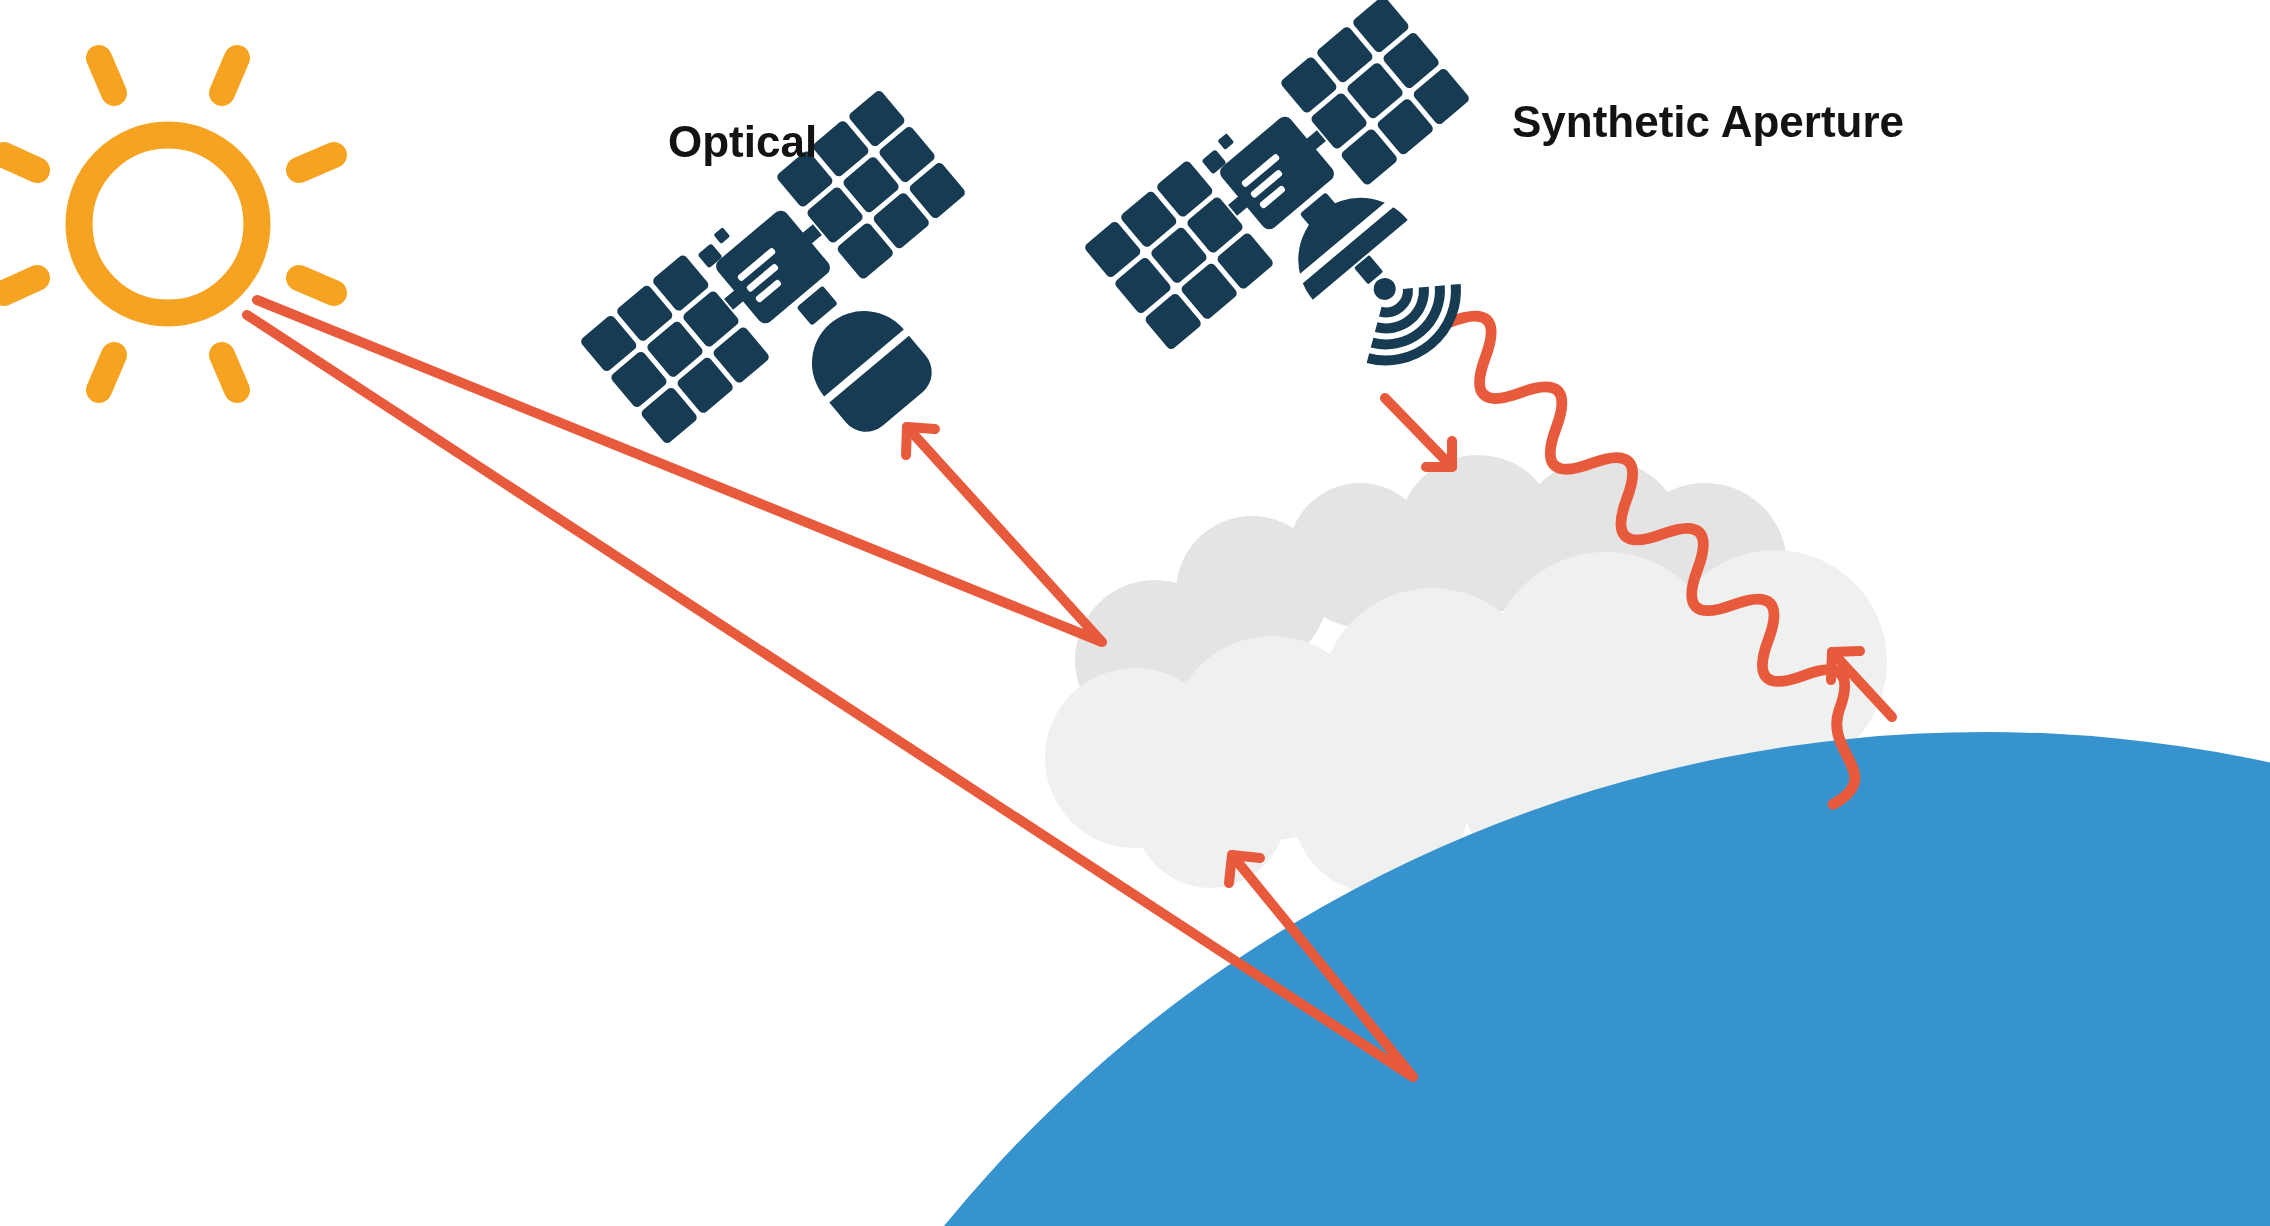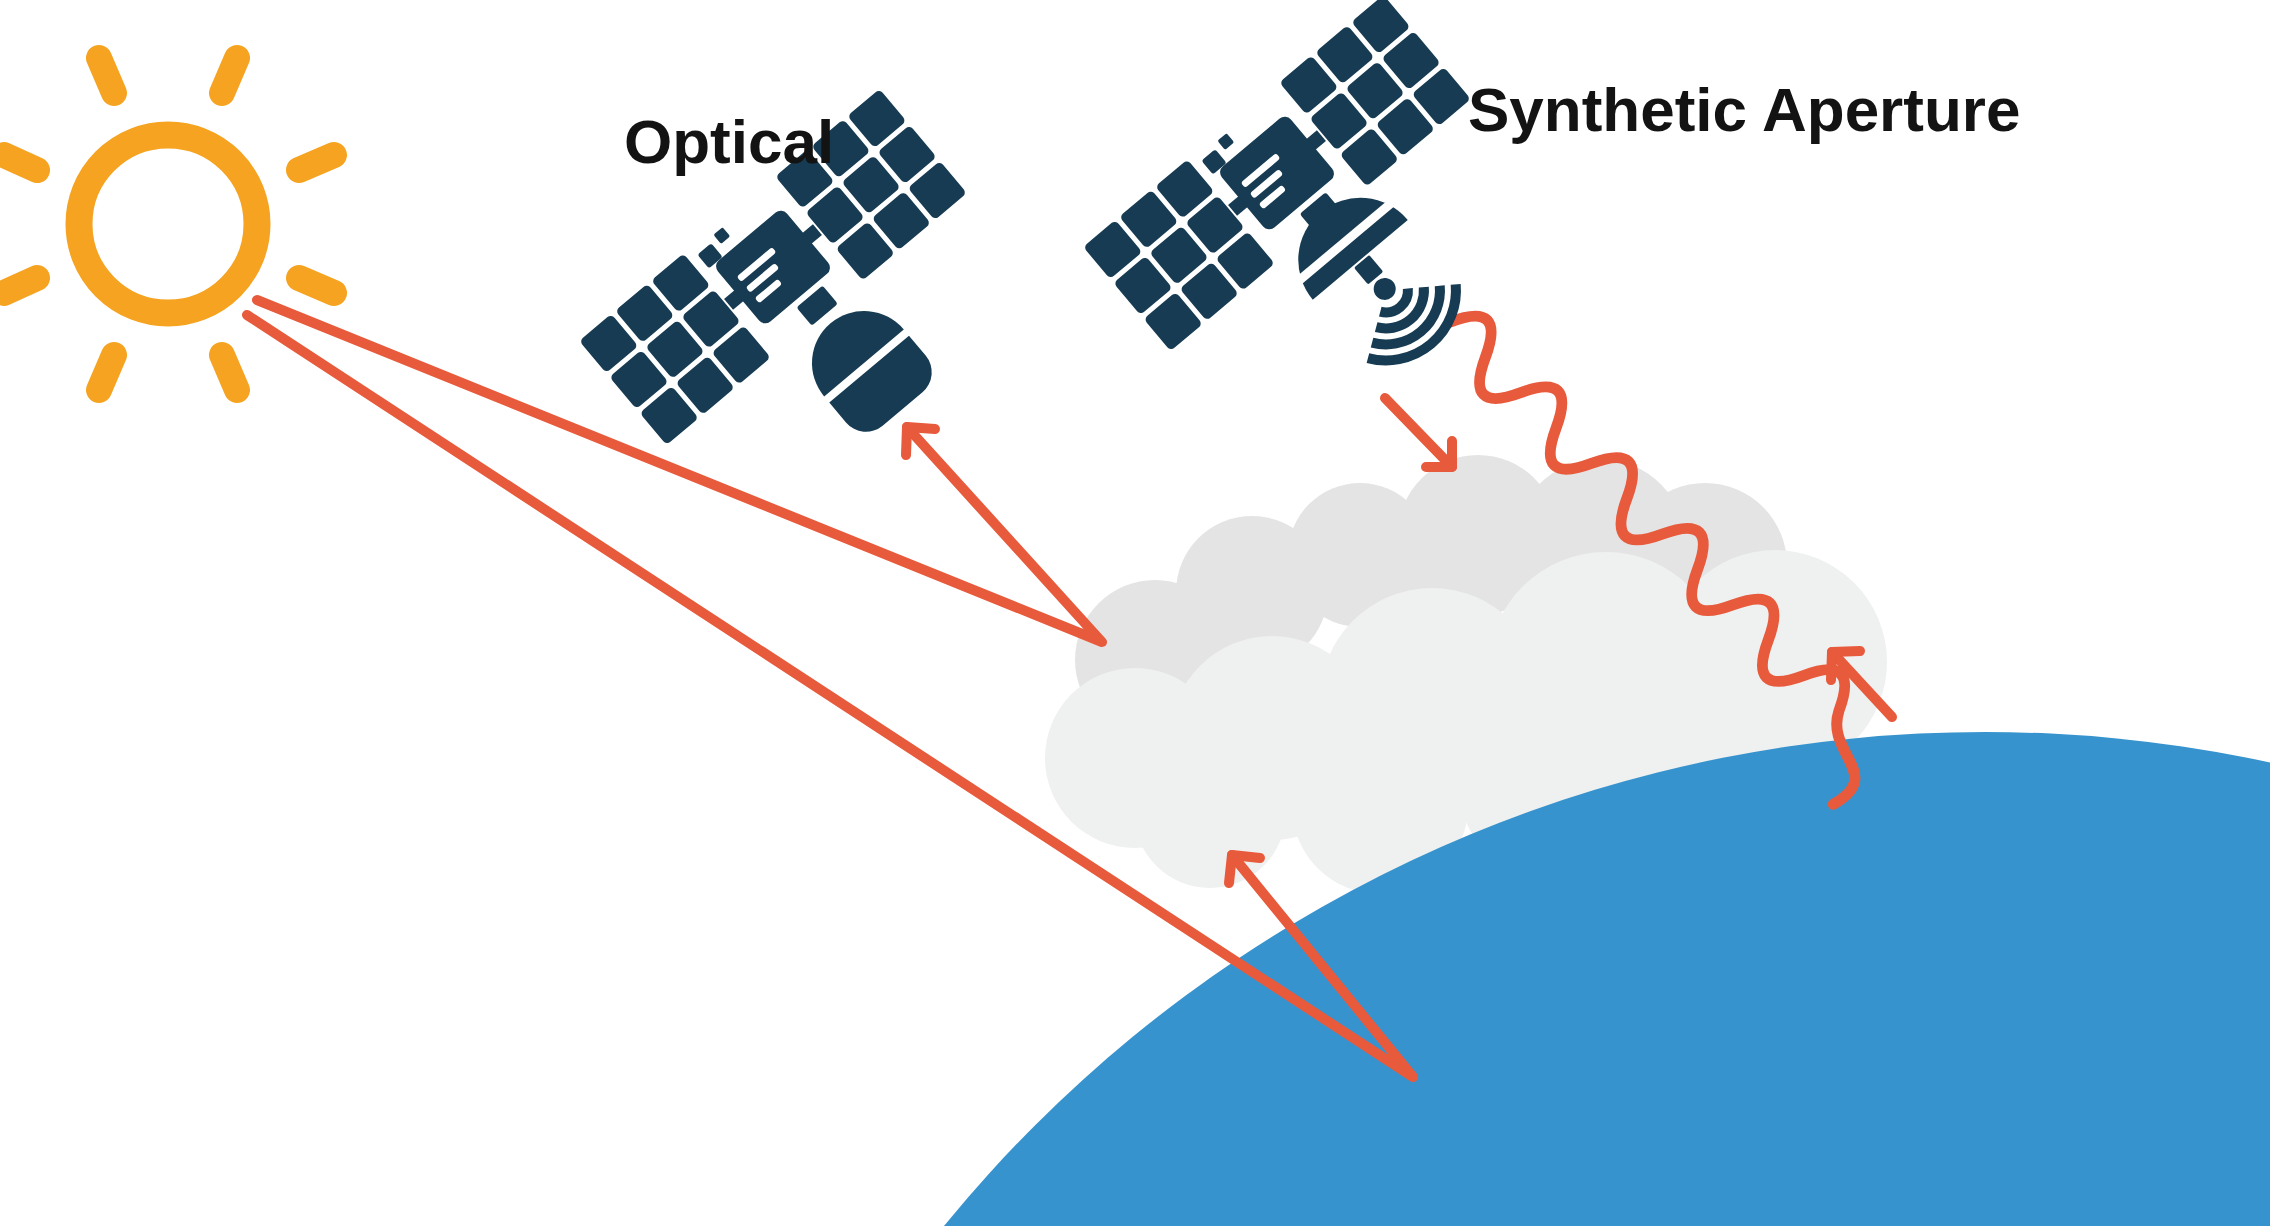--- a/index.html
+++ b/index.html
@@ -12,24 +12,24 @@
   .sun-ray{stroke:var(--sun);stroke-width:26;stroke-linecap:round;}
   .ray{stroke:var(--ray);fill:none;stroke-width:10;stroke-linecap:round;stroke-linejoin:round;}
   .wave{stroke:var(--ray);fill:none;stroke-width:11;stroke-linecap:round;}
   .sat{fill:var(--satellite);}
   .sat-gap{fill:var(--bg,#fff);}
   .sat-arc{stroke:var(--satellite);fill:none;stroke-width:10;}
   .cloud-back{fill:var(--cloud-back);}
   .cloud-front{fill:var(--cloud-front);}
   .earth{fill:var(--earth);}
 
-  .label{position:absolute;color:var(--text,#131313);font-size:62px;font-weight:600;
-         letter-spacing:0;white-space:nowrap;line-height:67px;}
+  .label{position:absolute;color:var(--text,#131313);font-size:44px;font-weight:600;
+         letter-spacing:0;white-space:nowrap;line-height:67px;margin-left:44px;}
   .label-optical{left:624px;top:108px;}
-  .label-sar{left:1468px;top:76px;}
+  .label-sar{left:1468px;top:88px;}
 </style>
 </head>
 <body>
 
 <div class="stage">
   <svg width="2270" height="1226" viewBox="0 0 2270 1226">
 
     <g>
       <g class="cloud-back">
         <circle cx="1155" cy="660" r="80"></circle>

